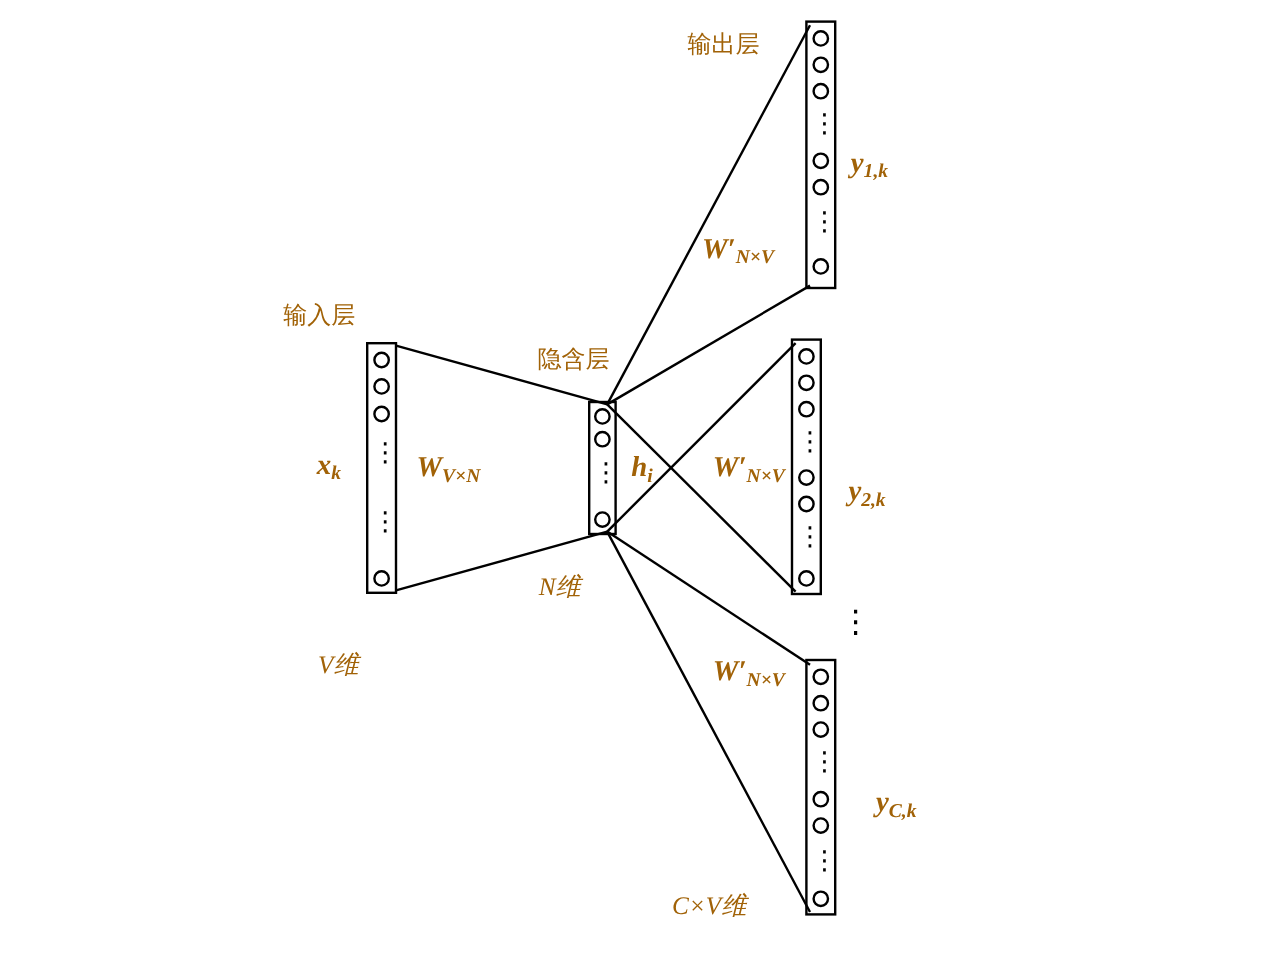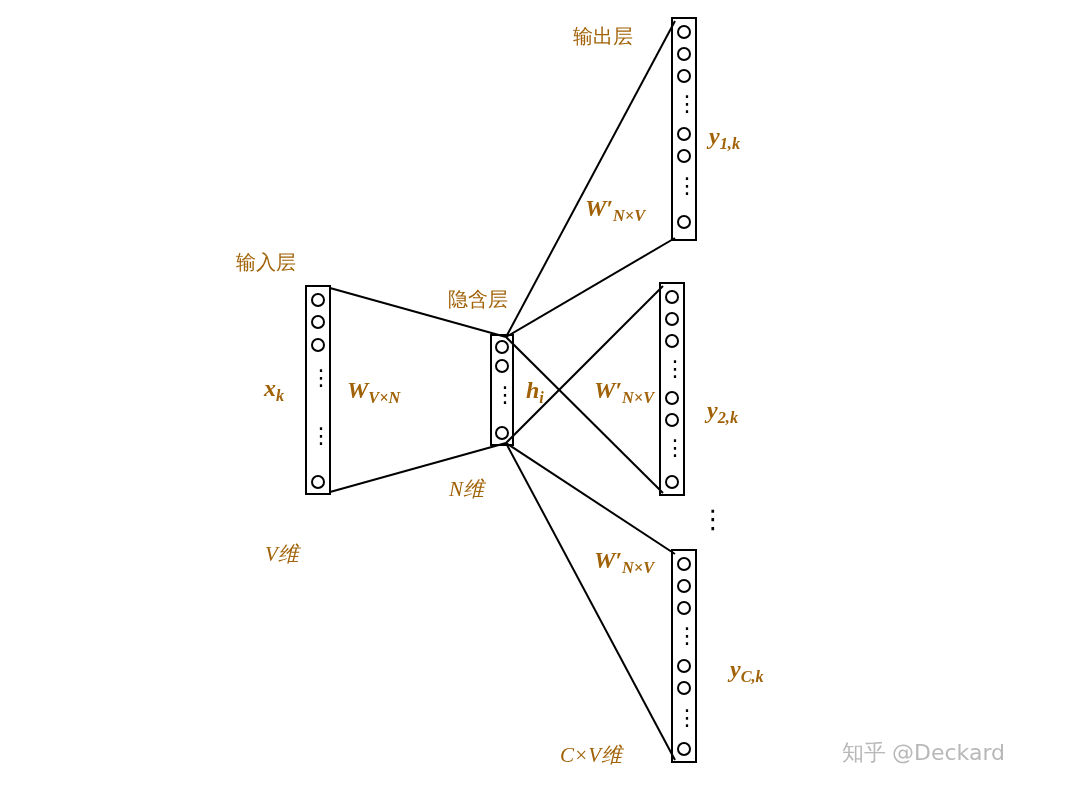--- a/index.html
+++ b/index.html
@@ -198,17 +198,14 @@
   <div class="lbl math" style="left:585px; top:196px;">
     <span>W</span><span class="pr">′</span><span class="sub">N×V</span>
   </div>
   <div class="lbl math" style="left:594px; top:378px;">
     <span>W</span><span class="pr">′</span><span class="sub">N×V</span>
   </div>
   <div class="lbl math" style="left:594px; top:548px;">
     <span>W</span><span class="pr">′</span><span class="sub">N×V</span>
   </div>
 
-  <div class="watermark" style="left:842px; top:738px;">
-    <span class="mark">知乎</span><span>@Deckard</span>
-  </div>
 
 </div>
 
 </body></html>

